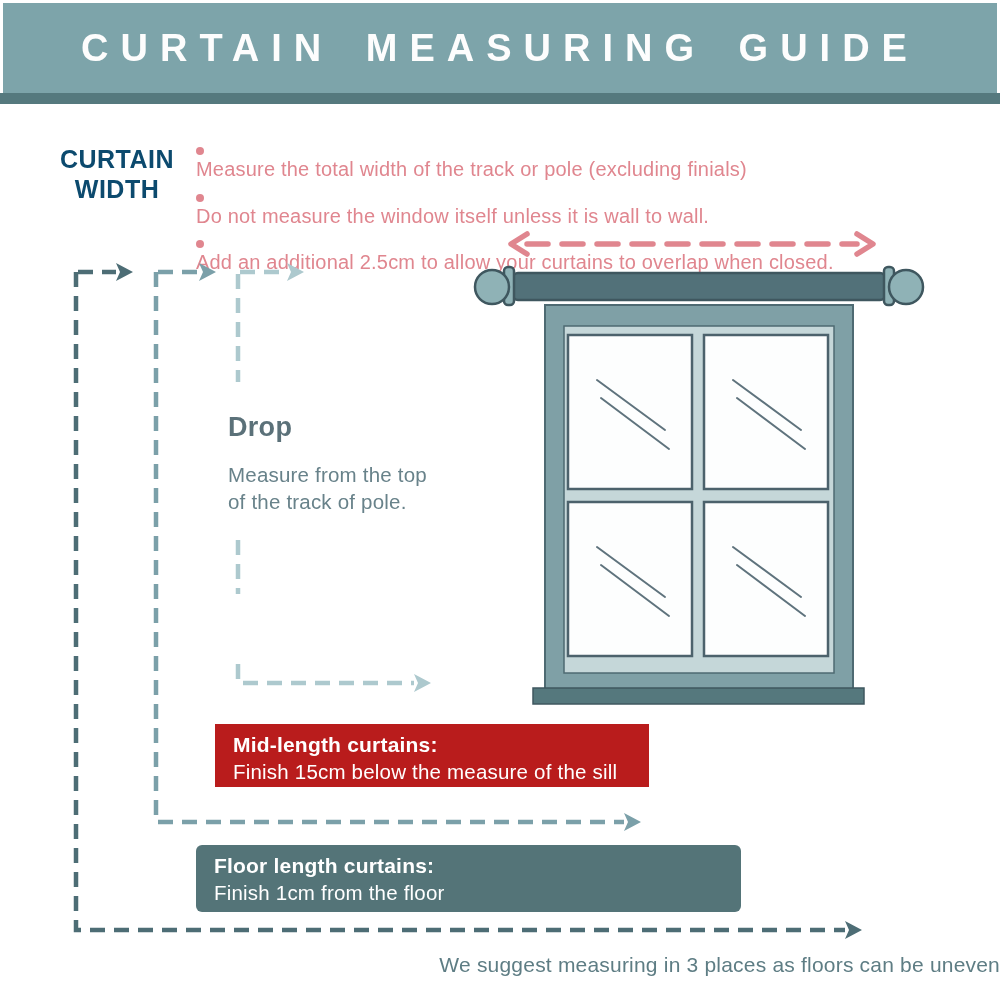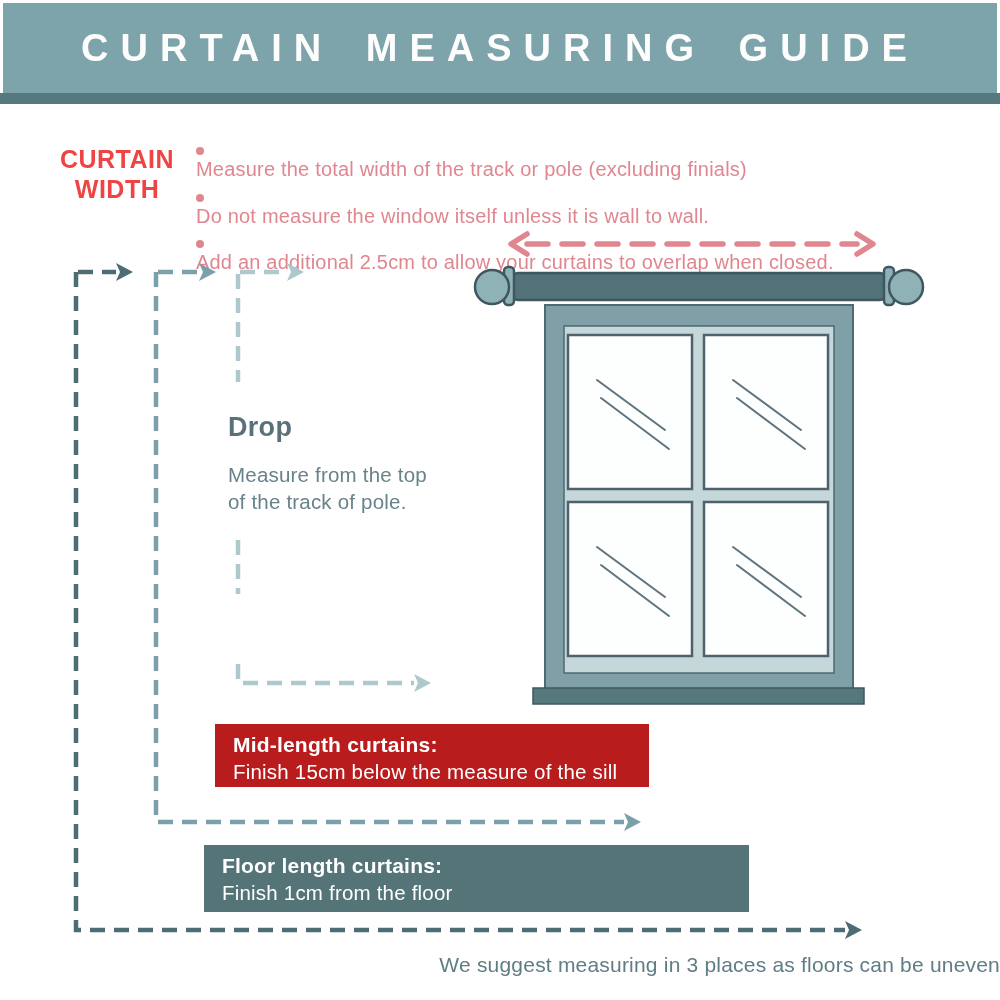--- a/index.html
+++ b/index.html
@@ -26,39 +26,39 @@
   
   .drop-heading{position:absolute;top:412px;left:228px;font-size:27px;font-weight:bold;letter-spacing:.3px;}
   .drop-body{position:absolute;top:461px;left:228px;font-size:20.5px;line-height:27px;letter-spacing:.2px;}
 
   
   .len-box{position:absolute;color:#ffffff;padding:7px 0 0 18px;box-sizing:border-box;}
   .len-box .t{font-size:21px;font-weight:bold;line-height:27px;letter-spacing:.2px;}
   .len-box .s{font-size:20.5px;line-height:27px;letter-spacing:.2px;}
   .box-window{top:595px;left:215px;width:278px;height:67px;}
   .box-mid{top:724px;left:215px;width:434px;height:63px;}
-  .box-floor{top:845px;left:204px;width:545px;height:67px;}
+  .box-floor{top:845px;left:196px;width:545px;height:67px;border-radius:6px;}
 
   
   .footer-note{position:absolute;top:953px;left:0;width:1000px;text-align:right;
                font-size:21px;letter-spacing:.2px;}
 
   svg.illus{position:absolute;top:0;left:0;}
 </style>
 </head>
 <body>
 
 <div class="page">
 
   <div class="banner" style="background-color: rgb(125, 164, 170);">
     <h1>CURTAIN MEASURING GUIDE</h1>
   </div>
   <div class="strip" style="background-color: rgb(85, 121, 126);"></div>
 
-  <div class="cw-heading" style="color: #ef4444;">
+  <div class="cw-heading" style="color: #0c4a6e;">
     <div>CURTAIN</div>
     <div>WIDTH</div>
   </div>
 
   <ul class="bullets" style="color: rgb(224, 134, 143);">
     <li>
       <span class="bullet-dot"></span>
       <span>Measure the total width of the track or pole (excluding finials)</span>
     </li>
     <li>

